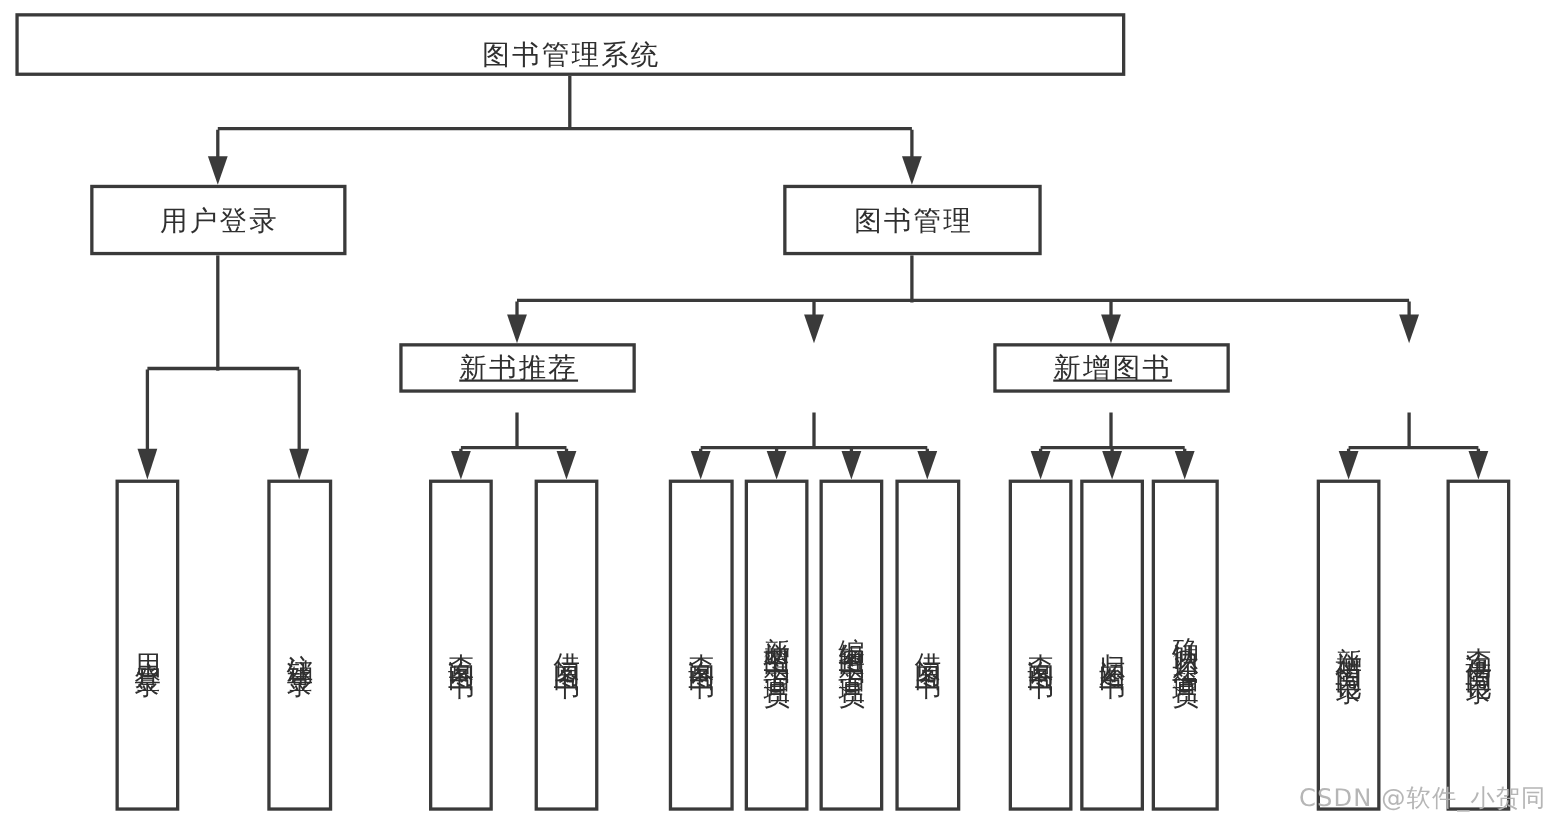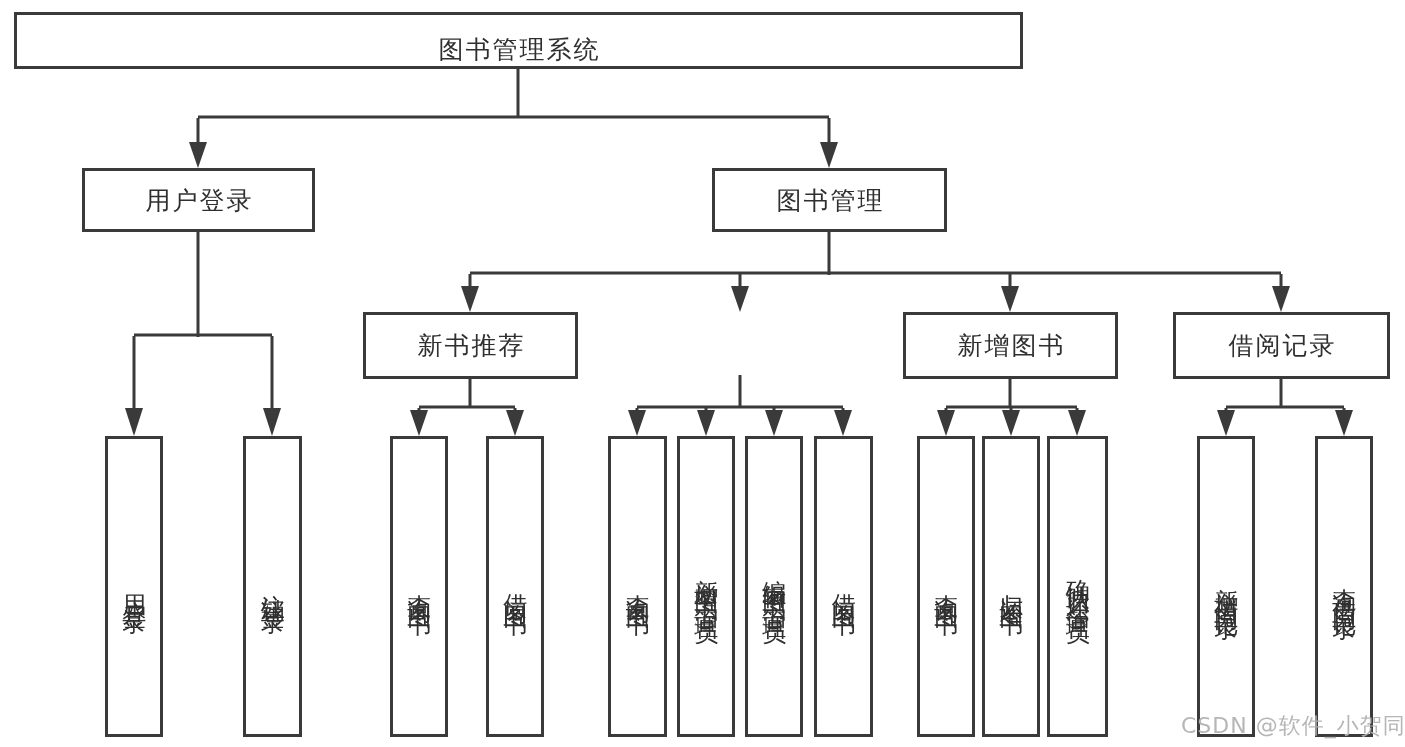--- a/index.html
+++ b/index.html
@@ -45,21 +45,21 @@
     writing-mode: vertical-rl;
     text-orientation: mixed;
     font-size: 24px;
     letter-spacing: 6px;
     line-height: 1.1;
     white-space: nowrap;
   }
   
   .root      { left: 14px;   top: 12px;  width: 1009px; height: 57px; align-items: flex-end; }
   .lvl2      { top: 168px; height: 64px; }
-  .lvl3      { top: 312px; height: 67px; }
+  .lvl3      { top: 312px; height: 45px; text-decoration: underline; }
   .leaf      { top: 436px; height: 301px; }
   .watermark {
     position: absolute;
     left: 1181px;
     top: 711px;
     font-size: 22px;
     color: rgba(178,178,178,0.95);
     letter-spacing: 1px;
     white-space: nowrap;
     z-index: 5;
@@ -130,23 +130,20 @@
   <div class="box h lvl2" style="left:712px; width:235px;">
     <span class="lbl">图书管理</span>
   </div>
 
   <div class="box h lvl3" style="left:363px; width:215px;">
     <span class="lbl">新书推荐</span>
   </div>
   <div class="box h lvl3" style="left:903px; width:215px;">
     <span class="lbl">新增图书</span>
   </div>
-  <div class="box h lvl3" style="left:1173px; width:217px;">
-    <span class="lbl">借阅记录</span>
-  </div>
 
   <div class="box v leaf" style="left:105px; width:58px;">
     <span class="lbl">用户登录</span>
   </div>
   <div class="box v leaf" style="left:243px; width:59px;">
     <span class="lbl">注销登录</span>
   </div>
 
   <div class="box v leaf" style="left:390px; width:58px;">
     <span class="lbl">查询图书</span>

